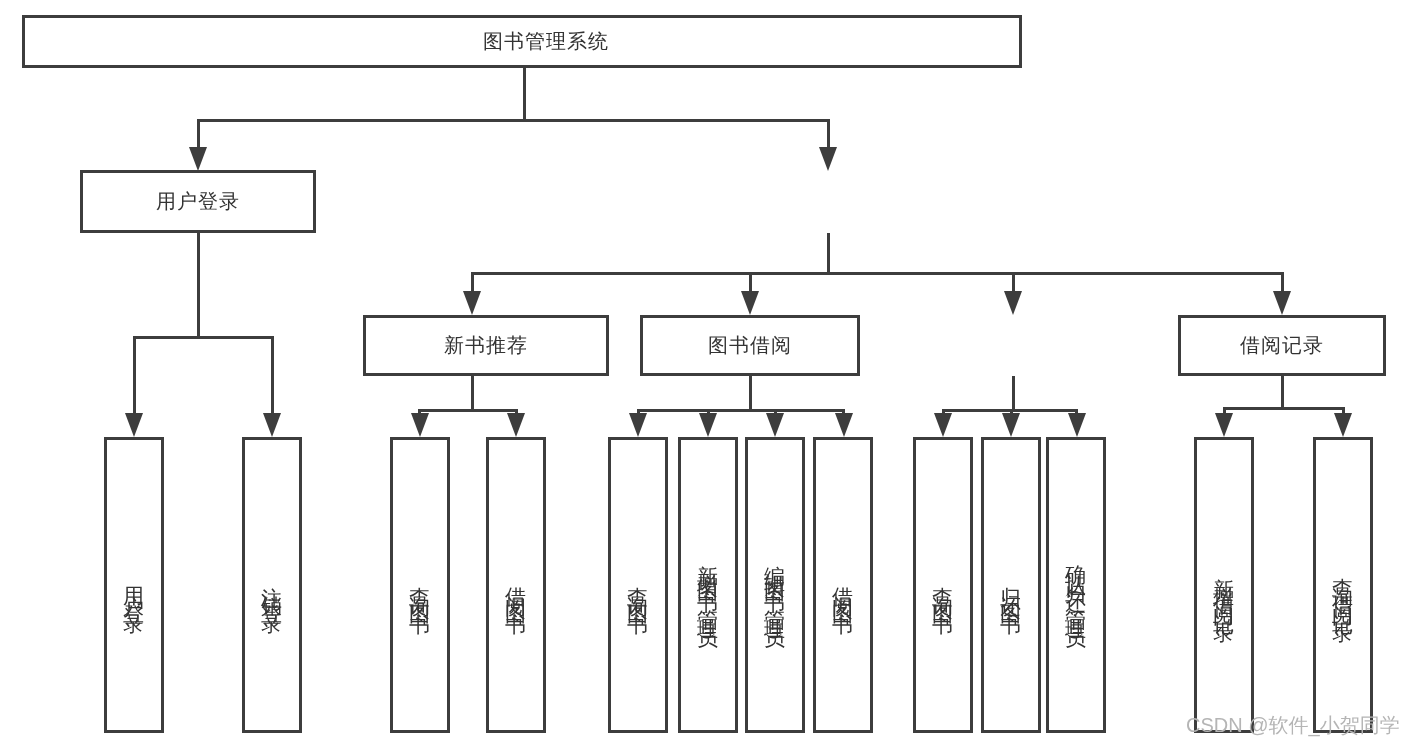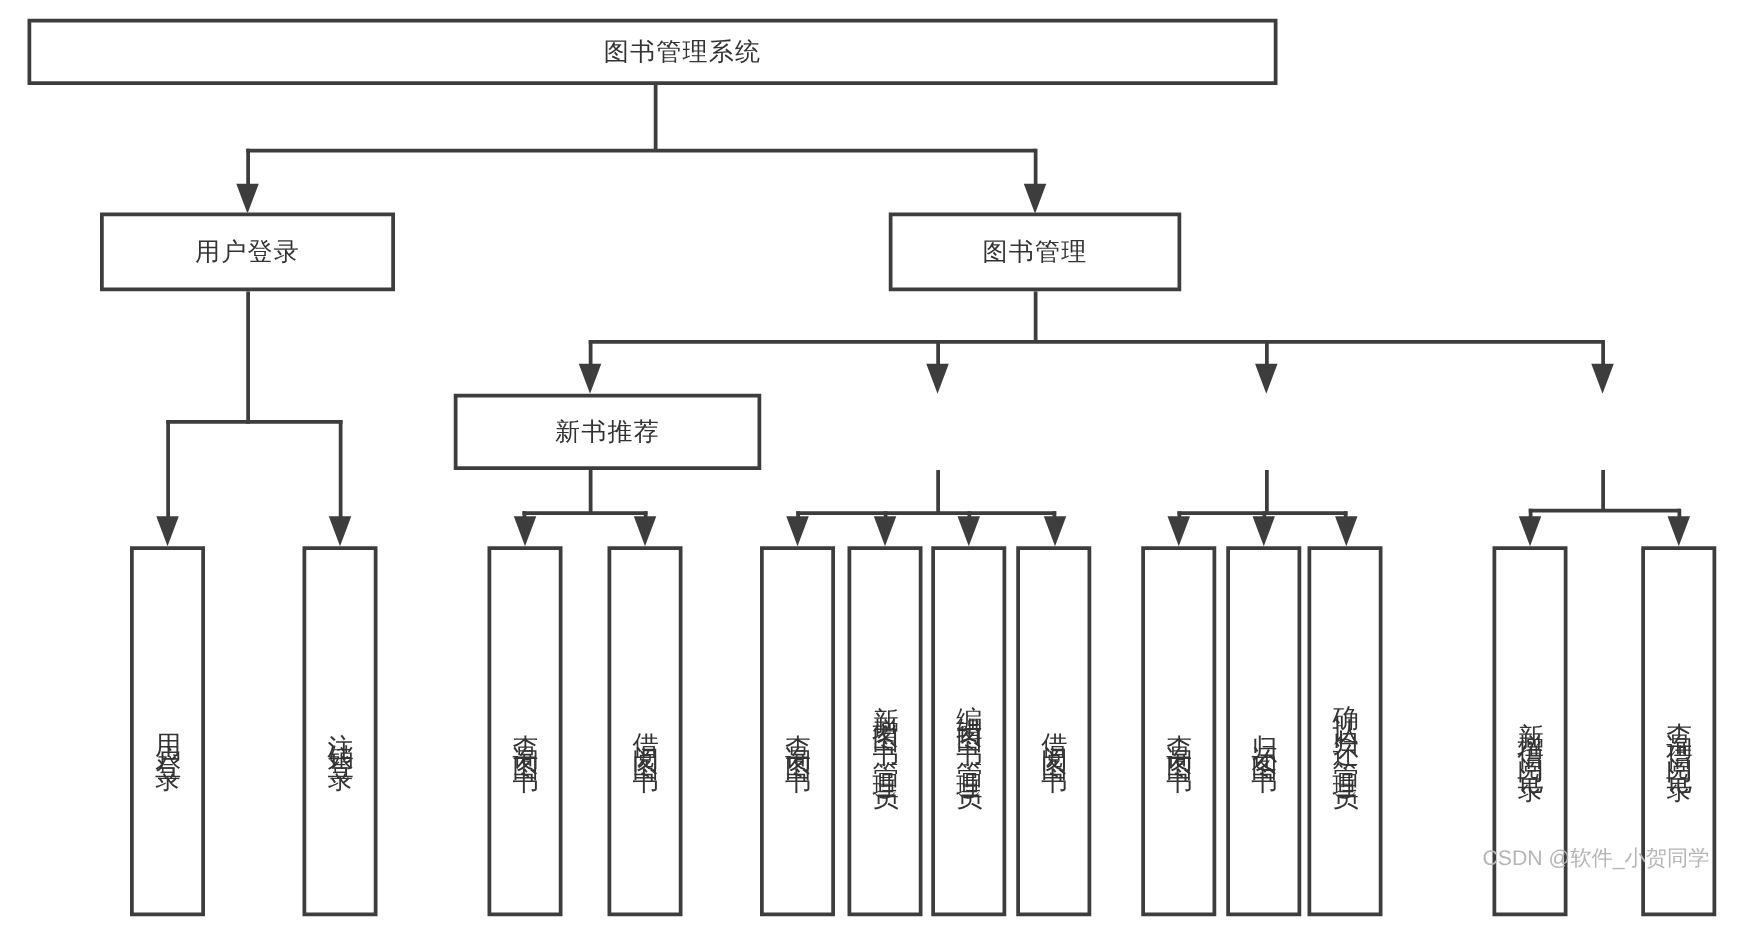--- a/index.html
+++ b/index.html
@@ -38,22 +38,22 @@
     position: absolute;
     width: 0; height: 0;
     border-left: 9px solid transparent;
     border-right: 9px solid transparent;
     border-top: 24px solid #3d3d3d;
     z-index: 1;
   }
   .watermark {
     position: absolute;
     left: 1186px;
-    top: 675px;
-    font-size: 17px;
+    top: 712px;
+    font-size: 20px;
     color: #b5b5b5;
     z-index: 5;
     white-space: nowrap;
   }
 </style>
 </head>
 <body>
 
 <div class="canvas">
 
@@ -66,23 +66,20 @@
     <div class="hline" style="left:197px; top:119px; width:632px;"></div>
     <div class="vline" style="left:197px; top:119px; height:32px;"></div>
     <div class="arrow" style="left:189px; top:147px;"></div>
     <div class="vline" style="left:827px; top:119px; height:32px;"></div>
     <div class="arrow" style="left:819px; top:147px;"></div>
   </div>
 
   <div class="box" style="left:80px; top:170px; width:236px; height:63px;">
     <span>用户登录</span>
   </div>
-  <div class="box" style="left:711px; top:170px; width:234px; height:63px;">
-    <span>图书管理</span>
-  </div>
 
   <div>
     <div class="vline" style="left:197px; top:233px; height:106px;"></div>
     <div class="hline" style="left:133px; top:336px; width:141px;"></div>
     <div class="vline" style="left:133px; top:336px; height:79px;"></div>
     <div class="arrow" style="left:125px; top:413px;"></div>
     <div class="vline" style="left:271px; top:336px; height:79px;"></div>
     <div class="arrow" style="left:263px; top:413px;"></div>
   </div>
 
@@ -94,20 +91,26 @@
     <div class="vline" style="left:749px; top:272px; height:22px;"></div>
     <div class="arrow" style="left:741px; top:291px;"></div>
     <div class="vline" style="left:1012px; top:272px; height:22px;"></div>
     <div class="arrow" style="left:1004px; top:291px;"></div>
     <div class="vline" style="left:1281px; top:272px; height:22px;"></div>
     <div class="arrow" style="left:1273px; top:291px;"></div>
   </div>
 
   <div class="box" style="left:363px; top:315px; width:246px; height:61px;">
     <span>新书推荐</span>
+  </div>
+  <div class="box" style="left:640px; top:315px; width:220px; height:61px;">
+    <span>图书借阅</span>
+  </div>
+  <div class="box" style="left:1178px; top:315px; width:208px; height:61px;">
+    <span>借阅记录</span>
   </div>
 
   <div>
     <div class="vline" style="left:471px; top:376px; height:35px;"></div>
     <div class="hline" style="left:418px; top:409px; width:100px;"></div>
     <div class="vline" style="left:418px; top:409px; height:8px;"></div>
     <div class="arrow" style="left:411px; top:413px;"></div>
     <div class="vline" style="left:515px; top:409px; height:8px;"></div>
     <div class="arrow" style="left:507px; top:413px;"></div>
   </div>

